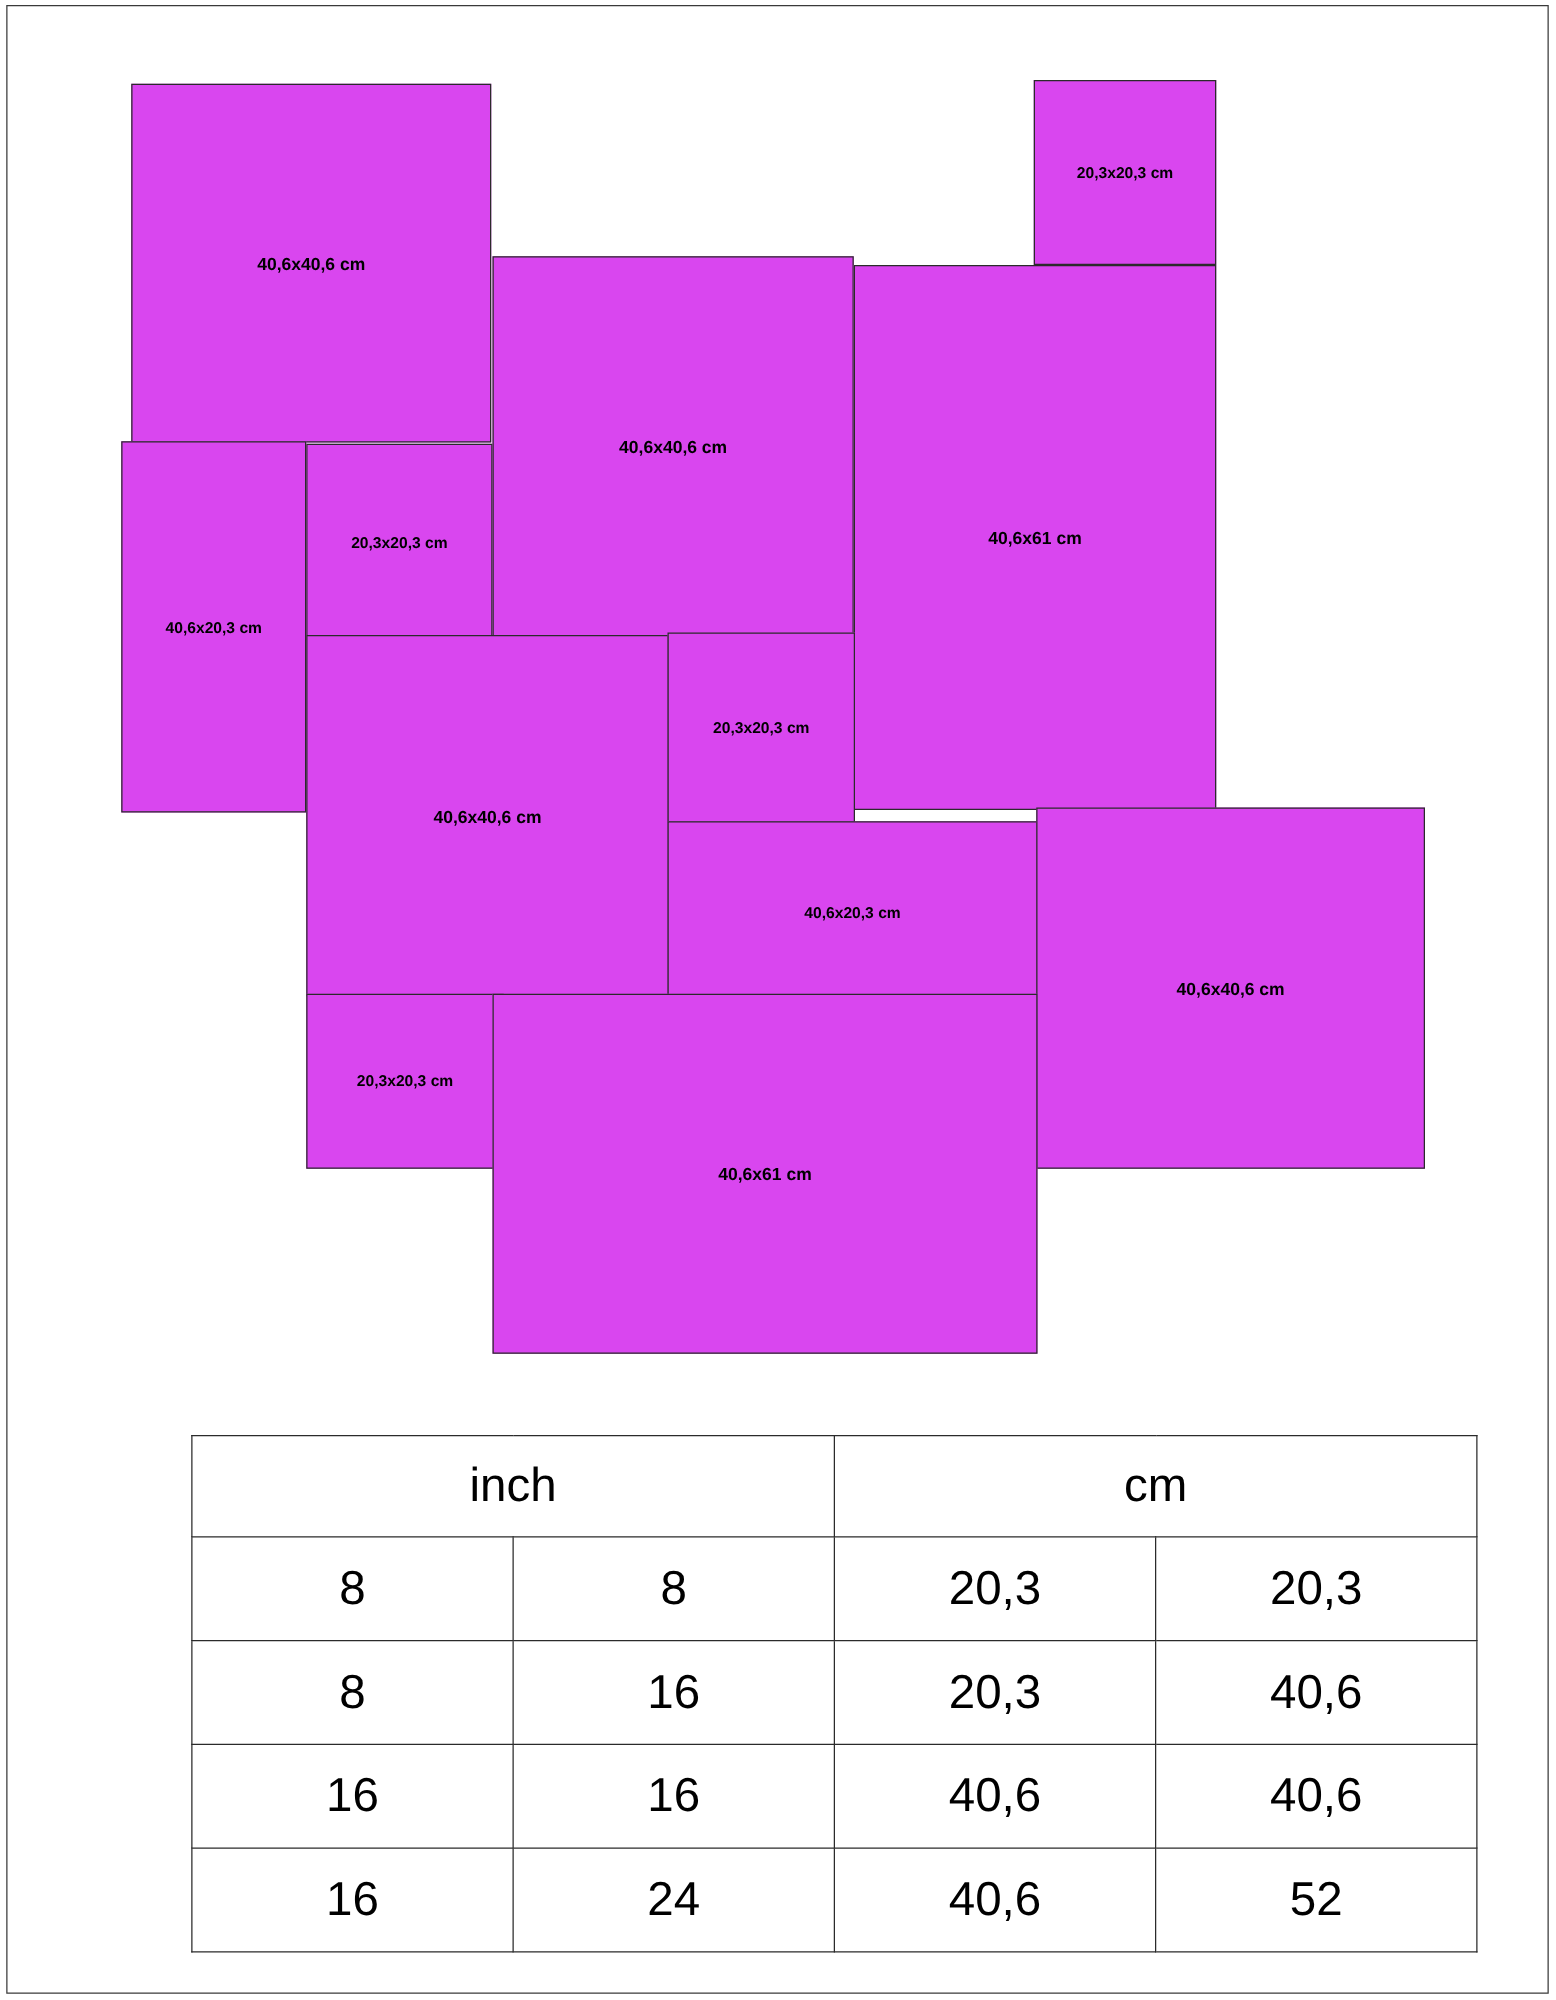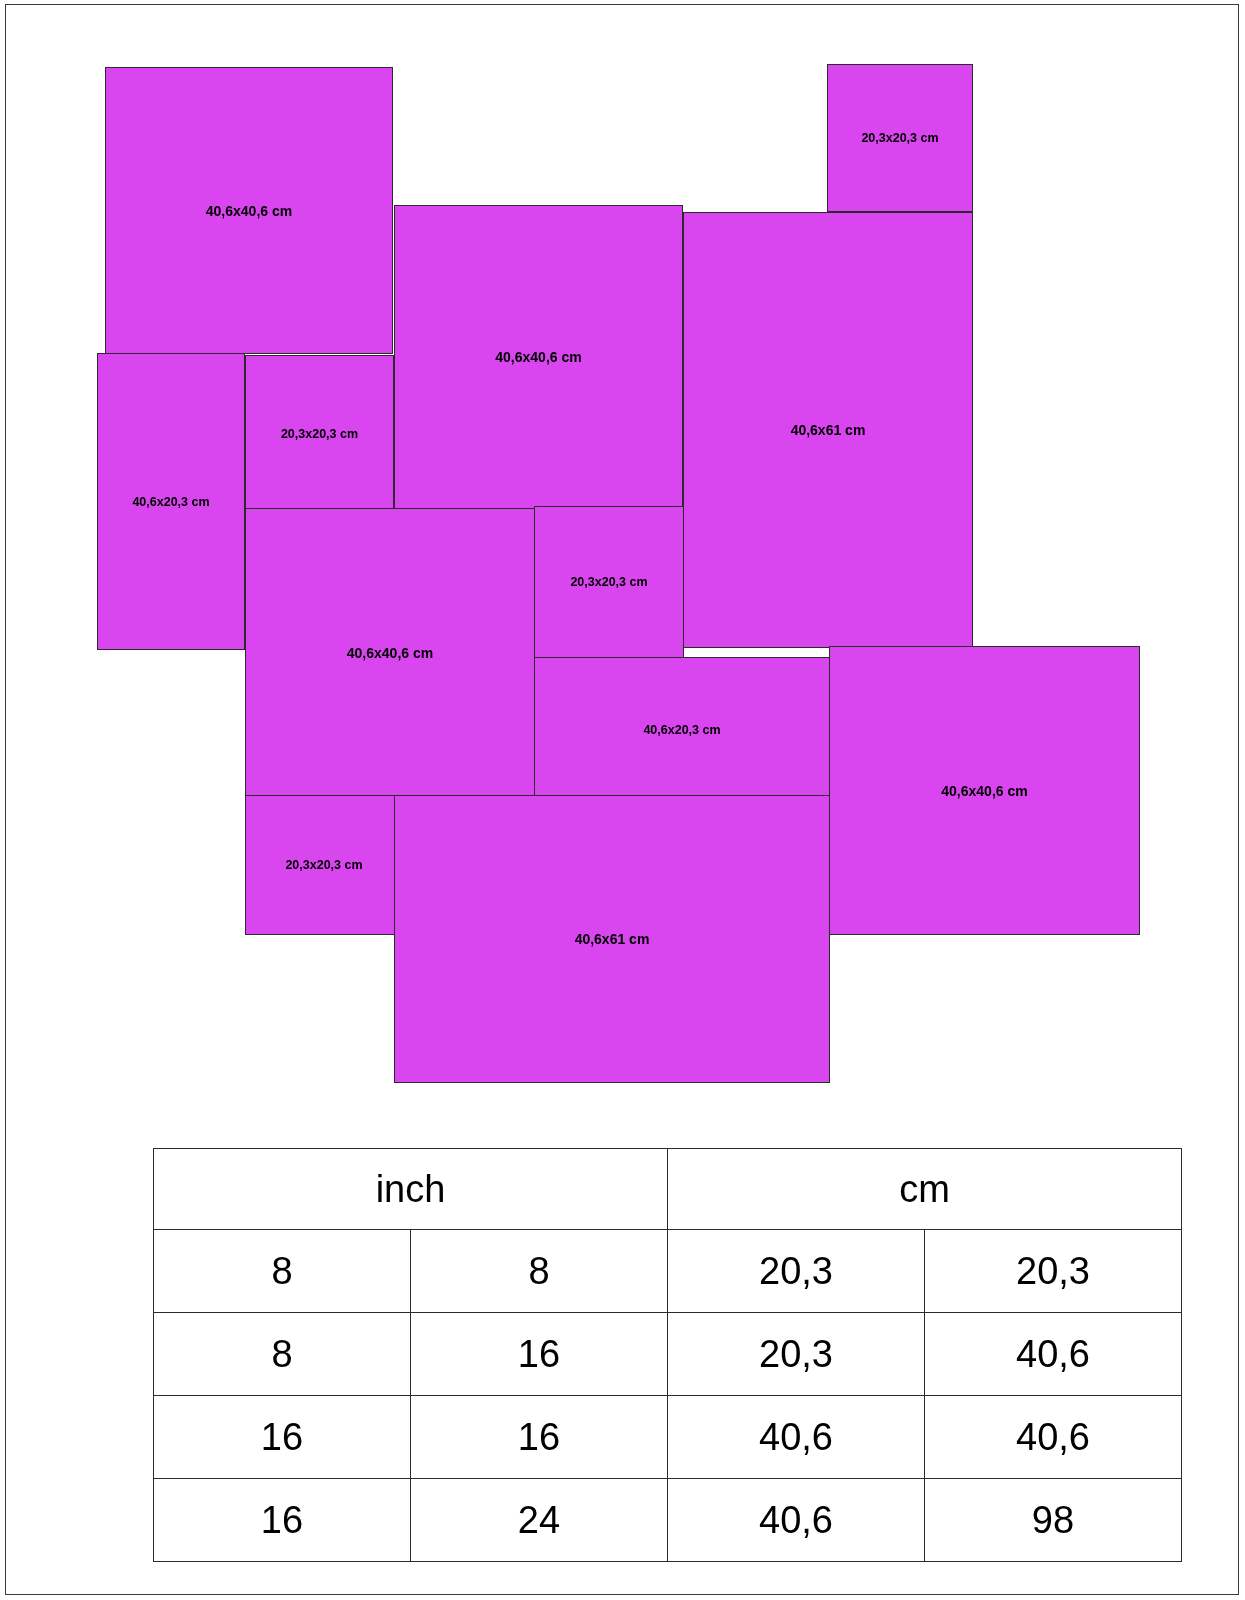--- a/index.html
+++ b/index.html
@@ -152,18 +152,18 @@
         <tr>
           <td>16</td>
           <td>16</td>
           <td>40,6</td>
           <td>40,6</td>
         </tr>
         <tr>
           <td>16</td>
           <td>24</td>
           <td>40,6</td>
-          <td>98</td>
+          <td>52</td>
         </tr>
       </tbody>
   </table>
 
 </div>
 
 </body></html>

